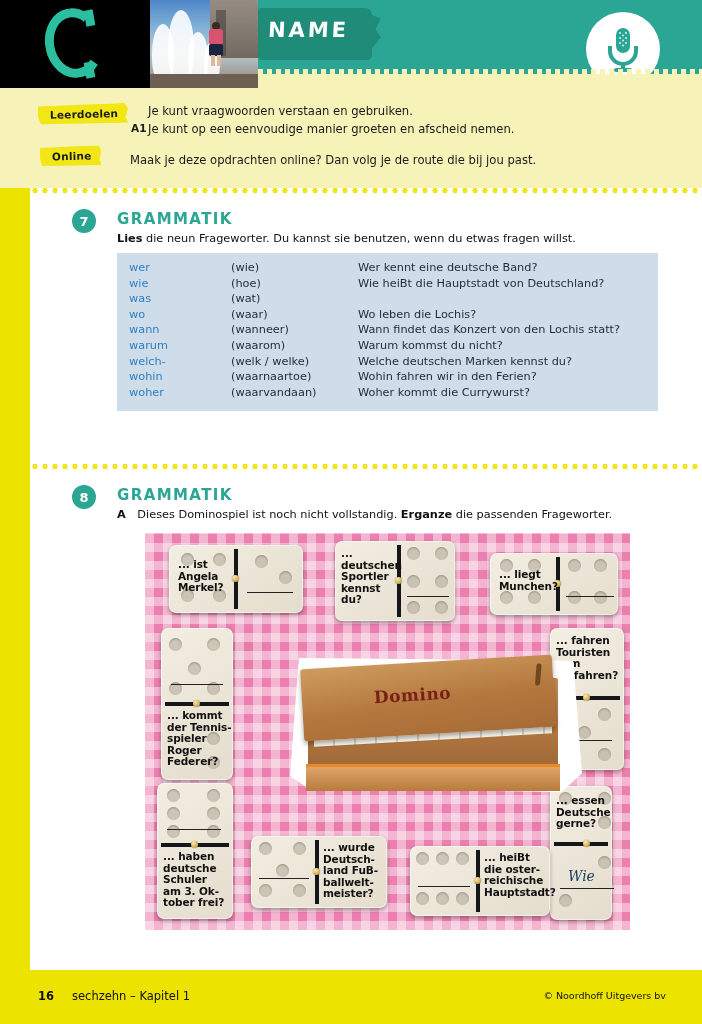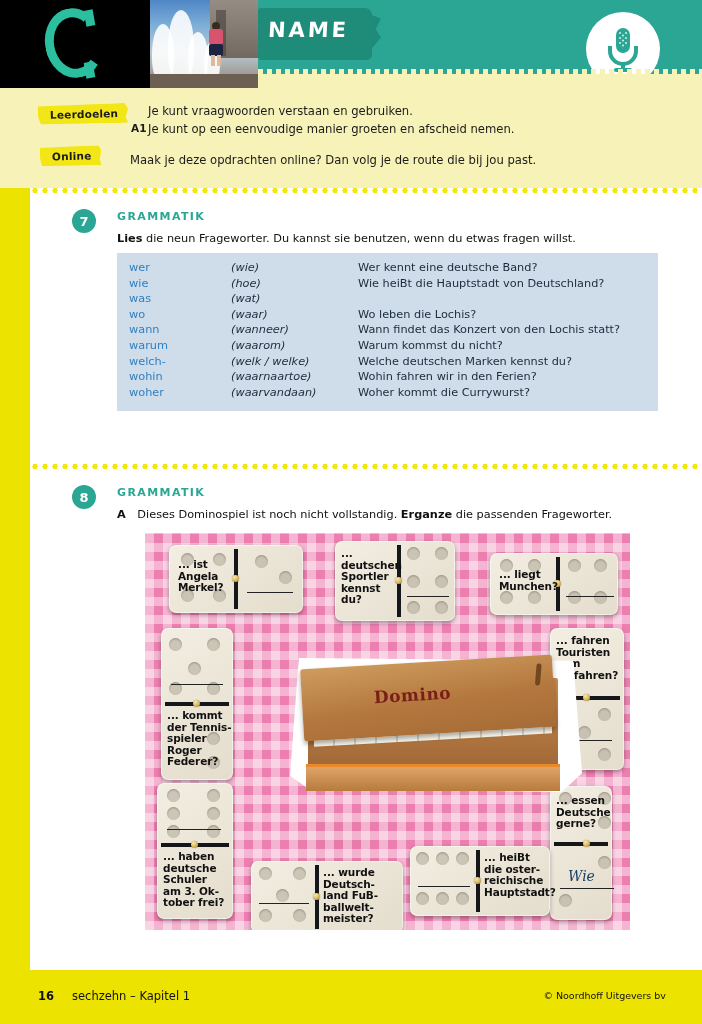--- a/index.html
+++ b/index.html
@@ -75,32 +75,32 @@
   .sheet{position:absolute;left:30px;top:188px;width:672px;height:782px;background:#FFF;}
   .dots{position:absolute;left:0;width:100%;height:5px;
     background-image:radial-gradient(circle,#F2E617 45%,transparent 47%);
     background-size:10px 5px;background-repeat:repeat-x;}
   .dots.top{top:0;}
   .dots.mid{top:276px;}
 
   .exnum{position:absolute;width:24px;height:24px;border-radius:50%;background:#2BA694;color:#fff;
     font-size:13px;font-weight:700;display:flex;align-items:center;justify-content:center;
     font-family:"DejaVu Sans", sans-serif;}
-  .extitle{position:absolute;color:#2BA694;font-weight:700;font-size:11px;letter-spacing:1.4px;
+  .extitle{position:absolute;color:#2BA694;font-weight:700;font-size:15px;letter-spacing:1.4px;
     font-family:"DejaVu Sans", sans-serif;}
   .exsub{position:absolute;font-size:11.3px;color:#111;font-family:"DejaVu Sans", sans-serif;}
   .exsub b{font-weight:700;}
 
   
   .tbl{position:absolute;left:87px;top:65px;width:541px;}
   .tbl-head{background:#1A75BC;color:#fff;font-size:15px;padding:6px 12px 7px;font-weight:400;}
   .tbl-body{background:#CFDDEA;padding:7px 0 11px 0;}
   .trow{display:flex;font-size:11.3px;line-height:15.6px;padding:0 0 0 12px;font-family:"DejaVu Sans", sans-serif;}
   .c-de{width:102px;color:#2E7FC1;}
-  .c-nl{width:127px;color:#1b2b3a;font-style:italic;}
+  .c-nl{width:127px;color:#1b2b3a;}
   .c-ex{flex:1;color:#1b2b3a;}
 
   
   .domimg{position:absolute;left:115px;top:345px;width:485px;height:397px;overflow:hidden;
     background:
       repeating-linear-gradient(90deg,rgba(255,255,255,.42) 0 9px,rgba(255,255,255,0) 9px 18px),
       repeating-linear-gradient(0deg,rgba(255,255,255,.42) 0 9px,rgba(255,255,255,0) 9px 18px),
       radial-gradient(ellipse 70px 45px at 18% 30%,rgba(214,106,142,.30),transparent 70%),
       radial-gradient(ellipse 90px 55px at 78% 18%,rgba(214,106,142,.26),transparent 70%),
       radial-gradient(ellipse 80px 50px at 40% 78%,rgba(214,106,142,.28),transparent 70%),
@@ -363,21 +363,21 @@
         <div class="pip" style="left:10px;top:6px"></div>
           <div class="pip" style="left:50px;top:6px"></div>
         <div class="pip" style="left:10px;top:24px"></div>
           <div class="pip" style="left:50px;top:24px"></div>
         <div class="pip" style="left:10px;top:42px"></div>
           <div class="pip" style="left:50px;top:42px"></div>
         <div class="blank" style="left:10px;top:46px;width:54px"></div>
         <div class="dtxt" style="left:6px;top:68px">... haben<br>deutsche<br>Schuler<br>am 3. Ok-<br>tober frei?</div>
       </div>
 
-      <div class="dom" style="left:106px;top:328px;width:152px;height:72px">
+      <div class="dom" style="left:106px;top:303px;width:136px;height:72px">
         <div class="bar v" style="left:64px"></div>
           <div class="pin" style="left:62px;top:32px"></div>
         <div class="pip" style="left:8px;top:6px"></div>
           <div class="pip" style="left:42px;top:6px"></div>
         <div class="pip" style="left:25px;top:28px"></div>
         <div class="pip" style="left:8px;top:48px"></div>
           <div class="pip" style="left:42px;top:48px"></div>
         <div class="blank" style="left:8px;top:42px;width:50px"></div>
         <div class="dtxt" style="left:72px;top:6px">... wurde<br>Deutsch-<br>land FuB-<br>ballwelt-<br>meister?</div>
       </div>

